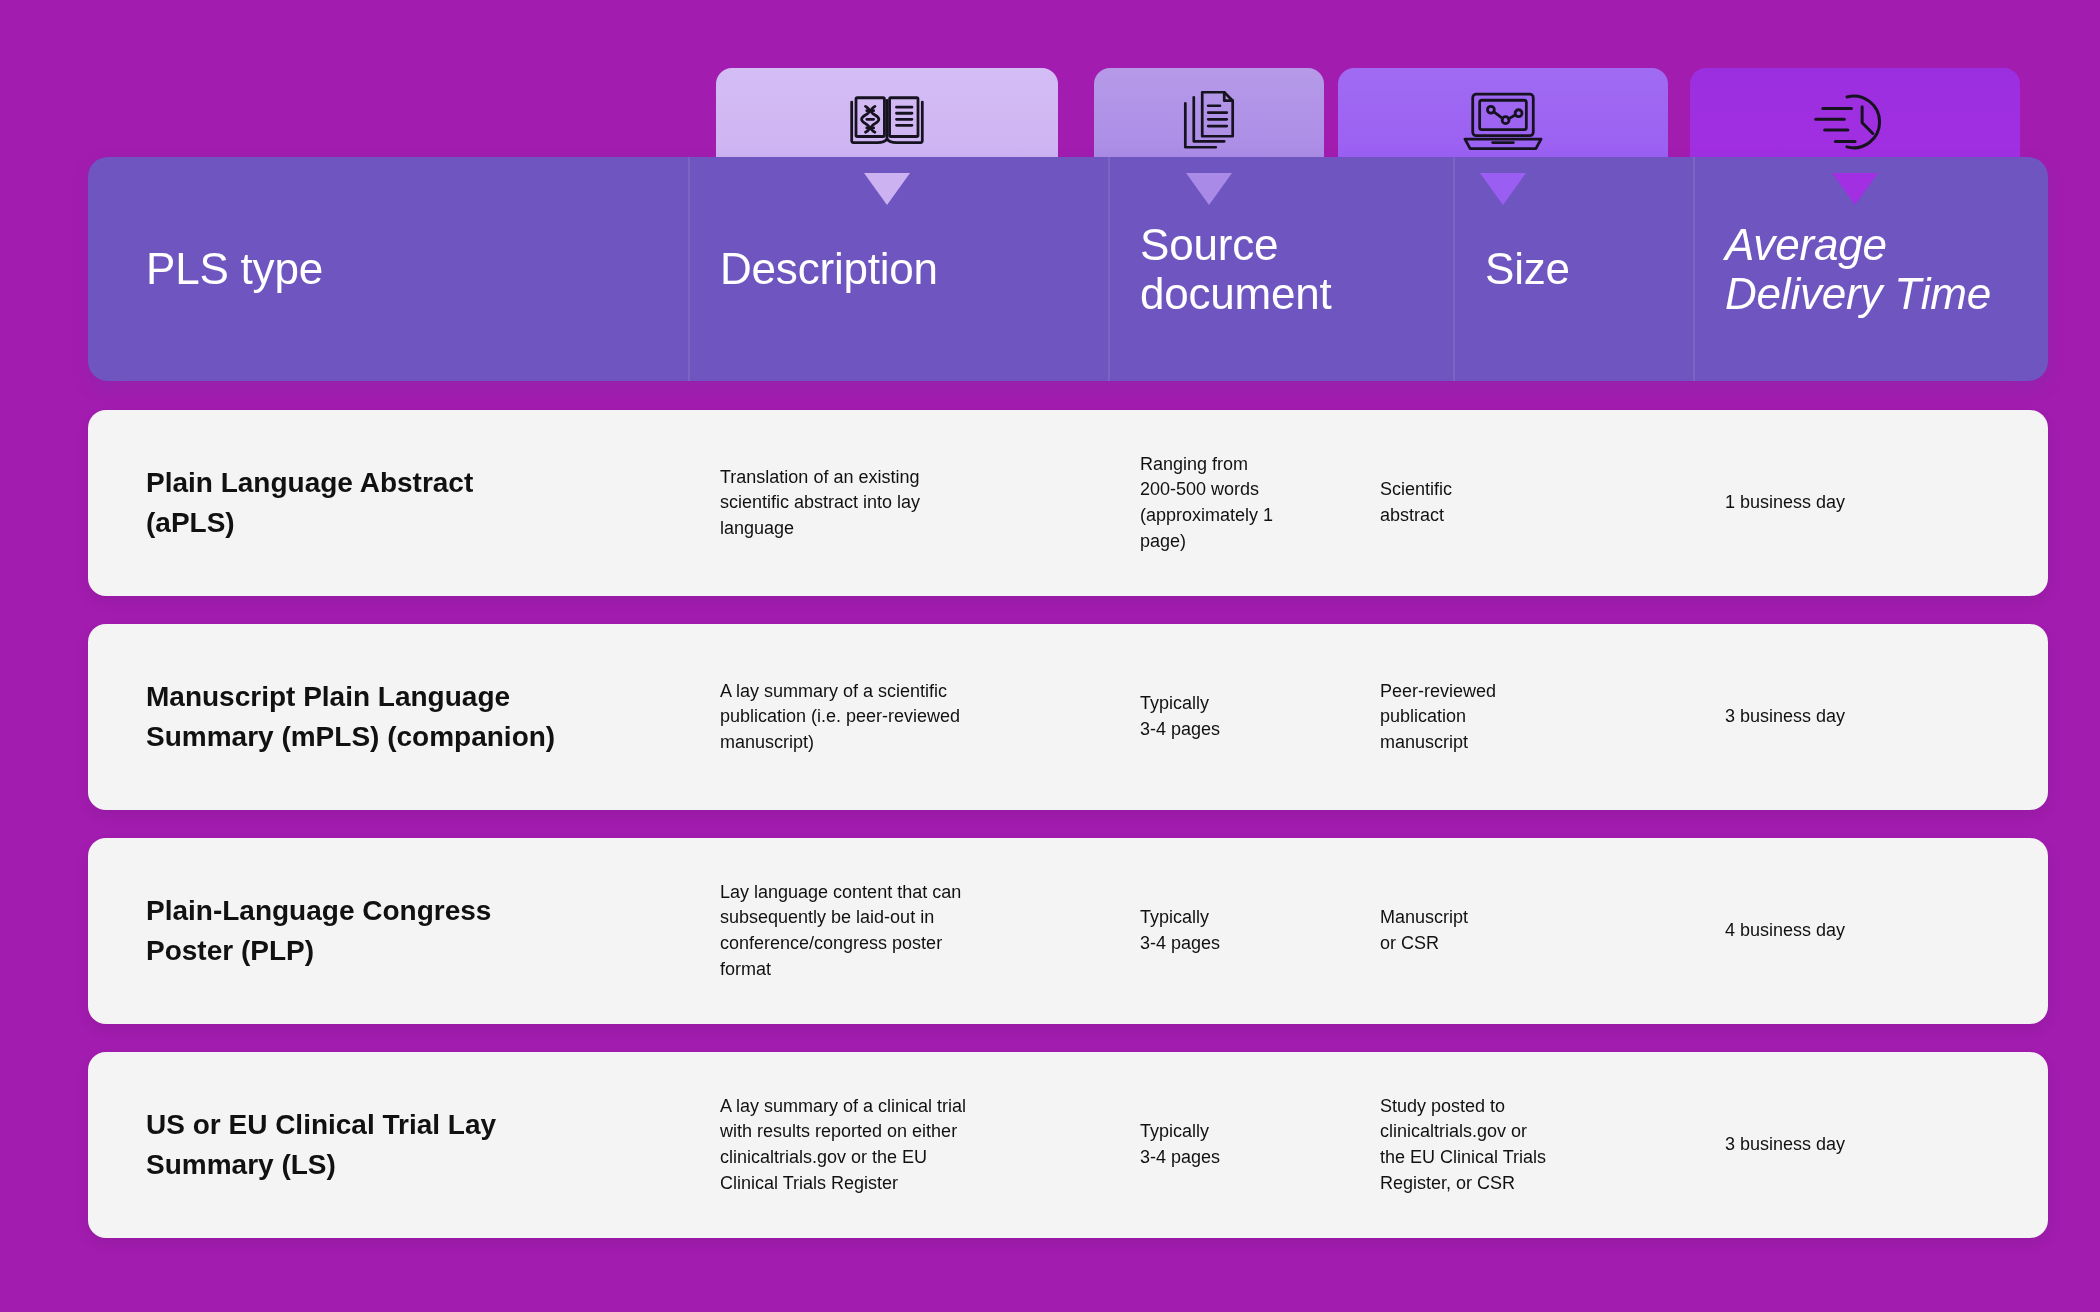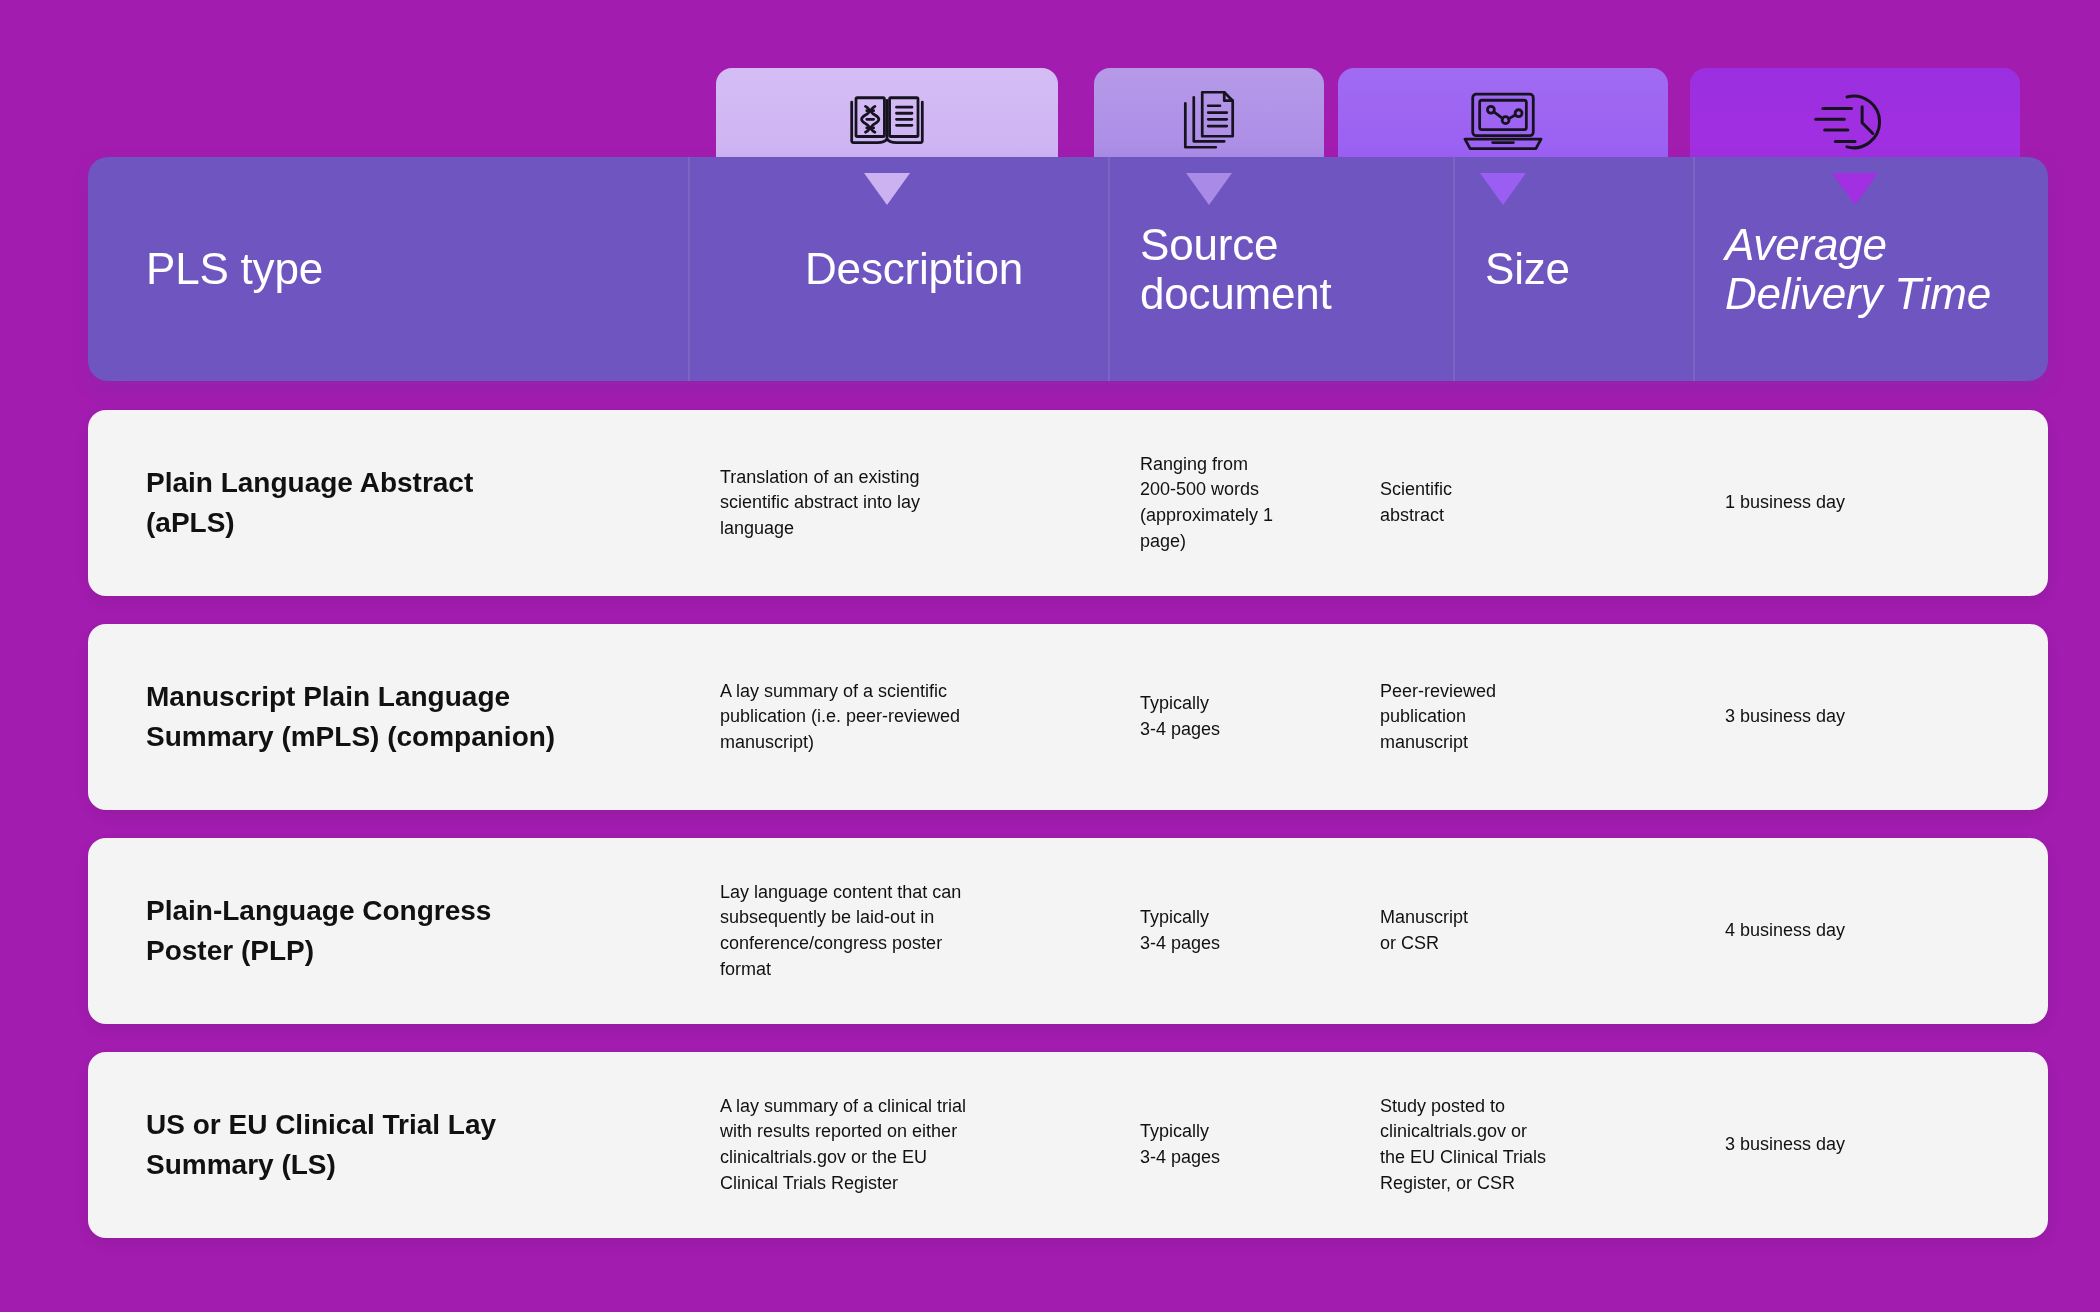--- a/index.html
+++ b/index.html
@@ -83,21 +83,21 @@
   }
   
   .header-cell + .header-cell::before {
     content: "";
     position: absolute;
     left: 0; top: 0;
     width: 2px; height: 100%;
     background: rgba(255,255,255,0.09);
   }
   .header-cell.c0 { width: 600px; padding-left: 58px; }
-  .header-cell.c1 { width: 420px; justify-content: center; }
+  .header-cell.c1 { width: 420px; }
   .header-cell.c2 { width: 240px; }
   .header-cell.c3 { width: 345px; }
   .header-cell.c4 { width: 355px; font-style: italic; }
 
   
   .rows {
     position: absolute;
     top: 410px;
     left: 88px;
     width: 1960px;

